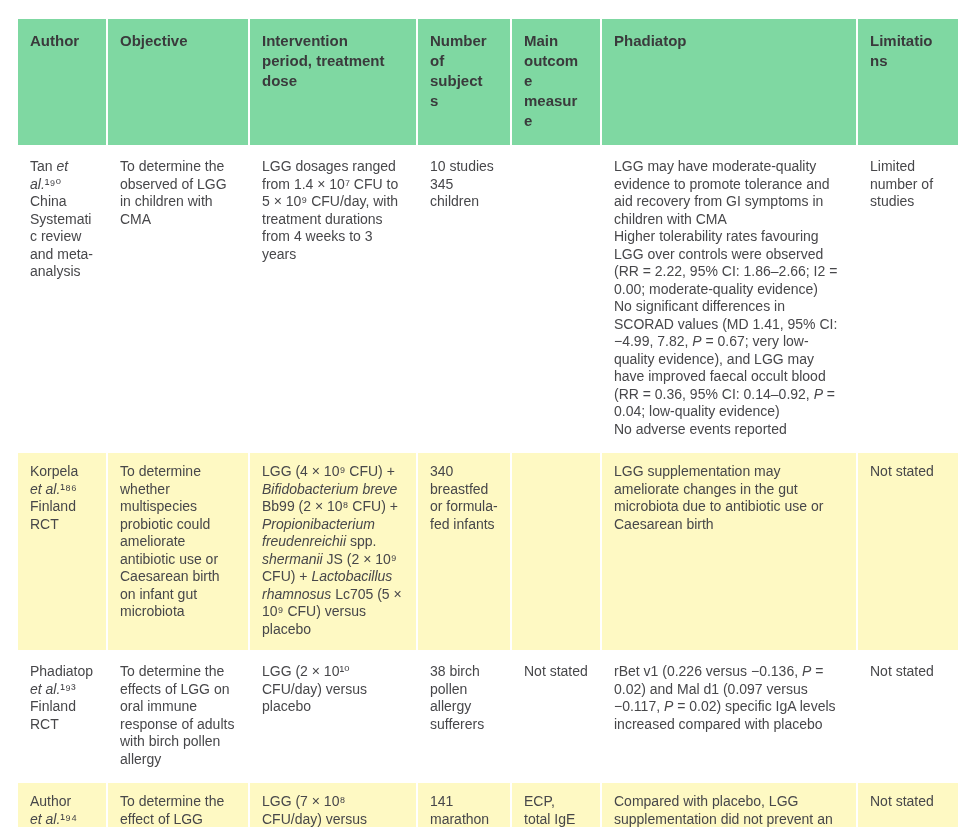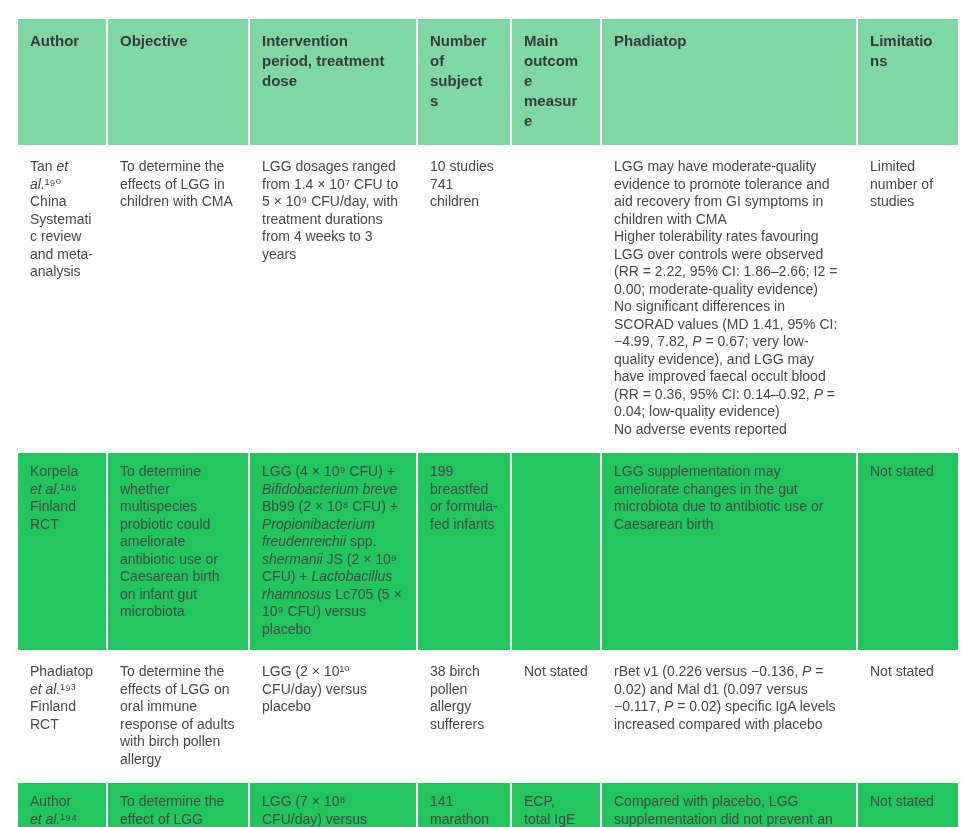--- a/index.html
+++ b/index.html
@@ -31,21 +31,21 @@
     padding: 12px 20px 14px 12px;
     height: 76px;
   }
   tbody td {
     color: #47474a;
     font-size: 14px;
     line-height: 17.5px;
     padding: 10px 12px 12px 12px;
     background: #ffffff;
   }
-  tbody tr.alt td { background: #22c55e; }
+  tbody tr.alt td { background: #fef9c3; }
   tbody td em { font-style: italic; }
   tbody tr.r1 td { height: 272px; }
   tbody tr.r2 td { height: 166px; }
   tbody tr.r3 td { height: 113px; }
   tbody tr.r4 td { height: 131px; }
 </style>
 </head>
 <body>
 
 <table class="studies">
@@ -67,39 +67,39 @@
       <th>Main outcome measure</th>
       <th>Phadiatop</th>
       <th>Limitations</th>
     </tr>
   </thead>
   <tbody>
     <tr class="r1">
       <td><span>Tan </span><em>et al.</em><span>¹⁹⁰
 China
 Systematic review and meta-analysis</span></td>
-      <td>To determine the effects of LGG in children with CMA</td>
+      <td>To determine the observed of LGG in children with CMA</td>
       <td><span>LGG dosages ranged from 1.4 × 10⁷ CFU to 5 × 10⁹ CFU/day, with treatment durations from 4 weeks to 3 years</span></td>
       <td>10 studies
-741 children</td>
+345 children</td>
       <td></td>
       <td><span>LGG may have moderate-quality evidence to promote tolerance and aid recovery from GI symptoms in children with CMA
 Higher tolerability rates favouring LGG over controls were observed (RR = 2.22, 95% CI: 1.86–2.66; I2 = 0.00; moderate-quality evidence)
 No significant differences in SCORAD values (MD 1.41, 95% CI: −4.99, 7.82, </span><em>P</em><span> = 0.67; very low-quality evidence), and LGG may have improved faecal occult blood (RR = 0.36, 95% CI: 0.14–0.92, </span><em>P</em><span> = 0.04; low-quality evidence)
 No adverse events reported</span></td>
       <td>Limited number of studies</td>
     </tr>
     <tr class="r2 alt">
       <td><span>Korpela
 </span><em>et al.</em><span>¹⁸⁶
 Finland
 RCT</span></td>
       <td>To determine whether multispecies probiotic could ameliorate antibiotic use or Caesarean birth on infant gut microbiota</td>
       <td><span>LGG (4 × 10⁹ CFU) + </span><em>Bifidobacterium breve</em><span> Bb99 (2 × 10⁸ CFU) + </span><em>Propionibacterium freudenreichii</em><span> spp. </span><em>shermanii</em><span> JS (2 × 10⁹ CFU) + </span><em>Lactobacillus rhamnosus</em><span> Lc705 (5 × 10⁹ CFU) versus placebo</span></td>
-      <td>199 breastfed or formula-fed infants</td>
+      <td>340 breastfed or formula-fed infants</td>
       <td></td>
       <td><span>LGG supplementation may ameliorate changes in the gut microbiota due to antibiotic use or Caesarean birth</span></td>
       <td>Not stated</td>
     </tr>
     <tr class="r3">
       <td><span>Phadiatop
 </span><em>et al.</em><span>¹⁹³
 Finland
 RCT</span></td>
       <td>To determine the effects of LGG on oral immune response of adults with birch pollen allergy</td>

